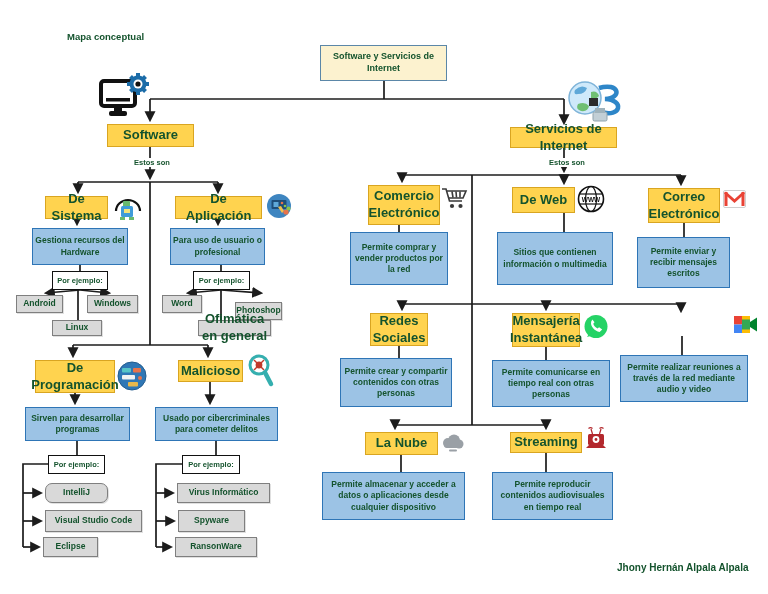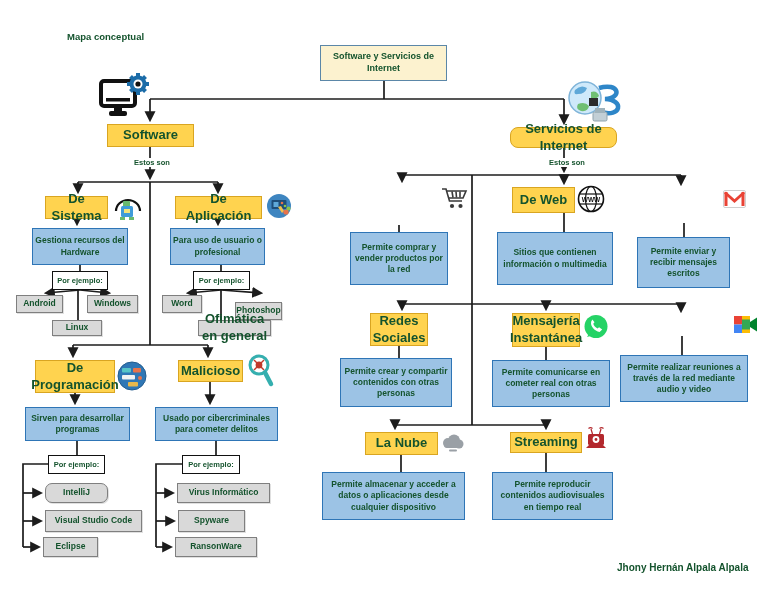--- a/index.html
+++ b/index.html
@@ -130,21 +130,21 @@
       <circle cx="22" cy="20" r="16" fill="#CFE9FA" stroke="#7FB4D9" stroke-width="1.5"></circle>
       <path d="M12,12 q6,-6 12,-2 q-2,6 -9,6 q-5,1 -3,-4z" fill="#5FA8D8"></path>
       <path d="M15,26 q7,-3 11,2 q-1,6 -8,5 q-6,-2 -3,-7z" fill="#6FBF73"></path>
       <path d="M28,14 q6,-2 8,4 q-3,4 -8,2z" fill="#6FBF73"></path>
       <rect x="26" y="20" width="9" height="8" fill="#2b2b2b"></rect>
       <path d="M36,10 C56,4 60,20 42,21 C62,22 58,40 38,34" stroke="#2E86C8" stroke-width="4.5" fill="none"></path>
       <rect x="30" y="34" width="14" height="9" rx="1.5" fill="#C2CfD6" stroke="#8fa3ad"></rect>
       <rect x="32" y="30" width="10" height="5" fill="#9FB2BB"></rect>
     </svg>
   </span>
-  <div class="box gold" style="left:510px;top:127px;width:107px;height:21px;border-radius:8px;">Servicios de Internet</div>
+  <div class="box gold" style="left:510px;top:127px;width:107px;height:21px;">Servicios de Internet</div>
   <div class="lbl" style="left:546px;top:158px;">Estos son</div>
 
   <div class="box gold" style="left:45px;top:196px;width:63px;height:23px;">De Sistema</div>
   <span class="icon" style="left:112px;top:193px;">
     <svg width="32" height="30" viewBox="0 0 32 30">
       <path d="M4,18 A12,11 0 0 1 28,18" stroke="#111" stroke-width="2.2" fill="none"></path>
       <rect x="11" y="8" width="7" height="6" rx="1" fill="#69B96E"></rect>
       <rect x="9" y="13" width="12" height="11" rx="1.5" fill="#3F9BD8"></rect>
       <rect x="12" y="16" width="6" height="4" fill="#F2E27A"></rect>
       <rect x="8" y="24" width="5" height="3" fill="#69B96E"></rect>
@@ -204,20 +204,21 @@
       </g>
       <line x1="20" y1="19.5" x2="26" y2="31" stroke="#35AFAF" stroke-width="4.5" stroke-linecap="round"></line>
     </svg>
   </span>
   <div class="box blue" style="left:155px;top:407px;width:123px;height:34px;">Usado por cibercriminales para cometer delitos</div>
   <div class="box whitebox" style="left:182px;top:455px;width:58px;height:19px;">Por ejemplo:</div>
   <div class="box gray" style="left:177px;top:483px;width:93px;height:20px;">Virus Informático</div>
   <div class="box gray" style="left:178px;top:510px;width:67px;height:22px;">Spyware</div>
   <div class="box gray" style="left:175px;top:537px;width:82px;height:20px;">RansonWare</div>
 
+  <div class="box gold" style="left:368px;top:185px;width:72px;height:40px;">Comercio Electrónico</div>
   <span class="icon" style="left:441px;top:186px;">
     <svg width="27" height="25" viewBox="0 0 27 25">
       <g stroke="#3a3a3a" stroke-width="1.6" fill="none">
         <path d="M1,3 H5 L8.5,15 H21"></path>
         <path d="M6,5 H25 L22,12 H8"></path>
         <line x1="11" y1="5.5" x2="12" y2="11.5"></line>
           <line x1="15" y1="5.5" x2="15.5" y2="11.5"></line>
           <line x1="19" y1="5.5" x2="19" y2="11.5"></line>
       </g>
       <circle cx="11" cy="20" r="2.1" fill="#3a3a3a"></circle>
@@ -231,20 +232,21 @@
     <svg width="28" height="28" viewBox="0 0 28 28">
       <circle cx="14" cy="14" r="12.5" fill="#fff" stroke="#111" stroke-width="1.6"></circle>
       <ellipse cx="14" cy="14" rx="5.5" ry="12.5" fill="none" stroke="#111" stroke-width="1.2"></ellipse>
       <line x1="2.5" y1="9" x2="25.5" y2="9" stroke="#111" stroke-width="1.2"></line>
       <line x1="2.5" y1="19" x2="25.5" y2="19" stroke="#111" stroke-width="1.2"></line>
       <text x="14" y="16.5" font-size="6.5" font-weight="bold" text-anchor="middle" fill="#111" font-family="Liberation Sans,sans-serif">WWW</text>
     </svg>
   </span>
   <div class="box blue" style="left:497px;top:232px;width:116px;height:53px;">Sitios que contienen información o multimedia</div>
 
+  <div class="box gold" style="left:648px;top:188px;width:72px;height:35px;">Correo Electrónico</div>
   <span class="icon" style="left:723px;top:190px;">
     <svg width="23" height="18" viewBox="0 0 23 18">
       <rect x="0.5" y="0.5" width="22" height="17" rx="1.5" fill="#fff" stroke="#cfcfcf"></rect>
       <rect x="1.5" y="2" width="3" height="14" fill="#E94335"></rect>
       <rect x="18.5" y="2" width="3" height="14" fill="#E94335"></rect>
       <path d="M2,2.5 L11.5,11 L21,2.5" stroke="#E94335" stroke-width="2.8" fill="none"></path>
     </svg>
   </span>
   <div class="box gold" style="left:370px;top:313px;width:58px;height:33px;">Redes Sociales</div>
 
@@ -263,21 +265,21 @@
   <div class="box blue" style="left:340px;top:358px;width:112px;height:49px;">Permite crear y compartir contenidos con otras personas</div>
 
   <div class="box gold" style="left:512px;top:313px;width:68px;height:34px;">Mensajería Instantánea</div>
   <span class="icon" style="left:583px;top:314px;">
     <svg width="26" height="26" viewBox="0 0 26 26">
       <circle cx="13" cy="12.5" r="11.5" fill="#25D366"></circle>
       <path d="M4,23 L7,18 L11,21 Z" fill="#25D366"></path>
       <path d="M8.2,7.5 c-1.2,4.5 3.2,9.5 8.4,10.6 l2.6,-2.7 -3.1,-2.1 -1.6,1.1 c-2.1,-1 -3.6,-2.6 -4.2,-4.7 l1.2,-1.5 -2.1,-2.6 z" fill="#fff"></path>
     </svg>
   </span>
-  <div class="box blue" style="left:492px;top:360px;width:118px;height:47px;">Permite comunicarse en cometer real con otras personas</div>
+  <div class="box blue" style="left:492px;top:360px;width:118px;height:47px;">Permite comunicarse en tiempo real con otras personas</div>
 
   <span class="icon" style="left:733px;top:312px;">
     <svg width="25" height="25" viewBox="0 0 25 25">
       <rect x="1" y="4" width="8" height="8.5" fill="#EA4335"></rect>
       <rect x="1" y="12.5" width="8" height="8.5" fill="#4285F4"></rect>
       <rect x="9" y="4" width="8" height="17" fill="#FBBC05"></rect>
       <rect x="9" y="7.5" width="8" height="10" fill="#34A853"></rect>
       <path d="M17,10 L24,5.5 V19.5 L17,15 Z" fill="#00832D"></path>
     </svg>
   </span>

